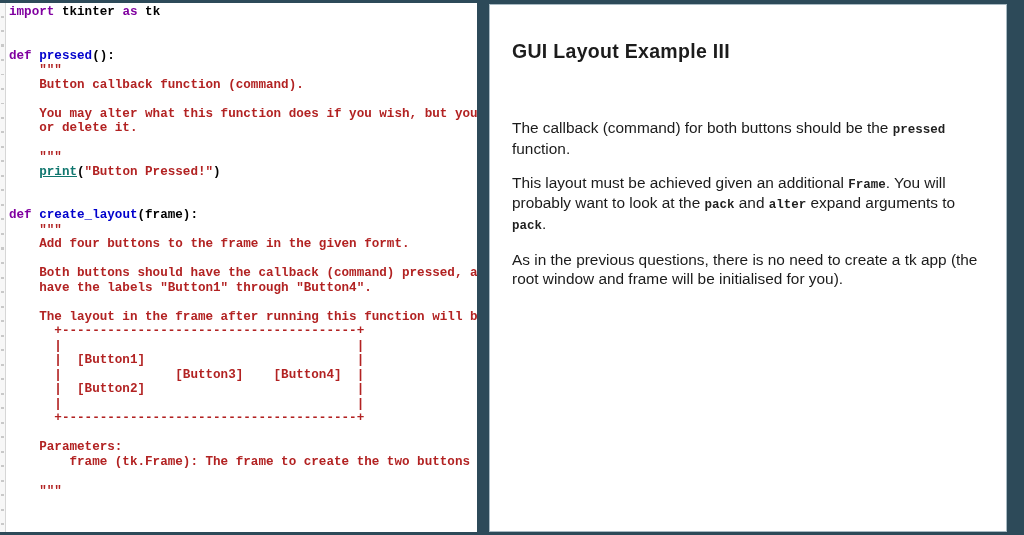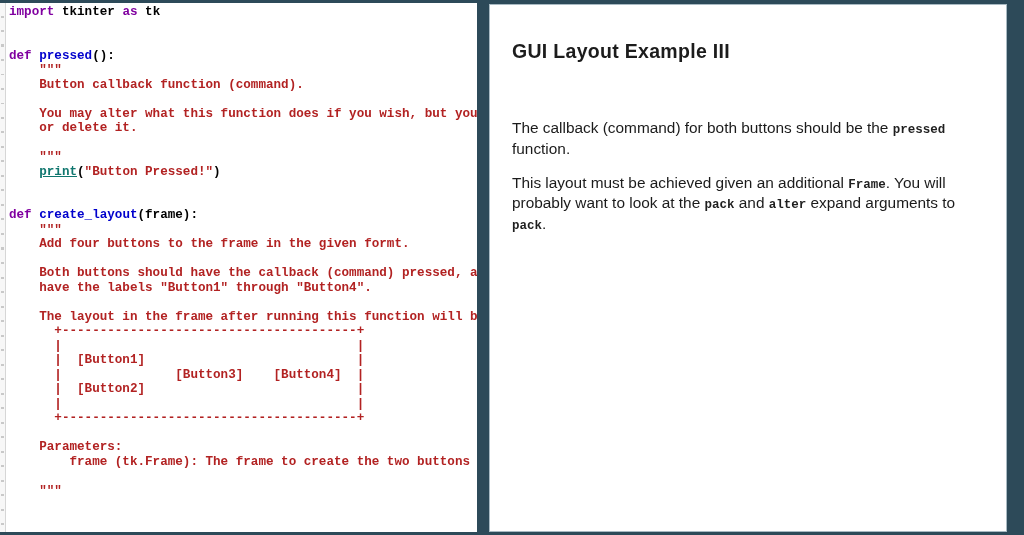--- a/index.html
+++ b/index.html
@@ -67,14 +67,15 @@
 </div>
 
 <div class="pane-divider"></div>
 
 <div class="card">
   <h1>GUI Layout Example III</h1>
   <div>
       <div class="spacer"></div>
       <p><span>The callback (command) for both buttons should be the </span><code>pressed</code><span> function.</span></p>
       <p><span>This layout must be achieved given an additional </span><code>Frame</code><span>. You will probably want to look at the </span><code>pack</code><span> and </span><code>alter</code><span> expand arguments to </span><code>pack</code><span>.</span></p>
+      <p><span>As in the previous questions, there is no need to create a tk app (the root window and frame will be initialised for you).</span></p>
     </div>
 </div>
 
 </body></html>

